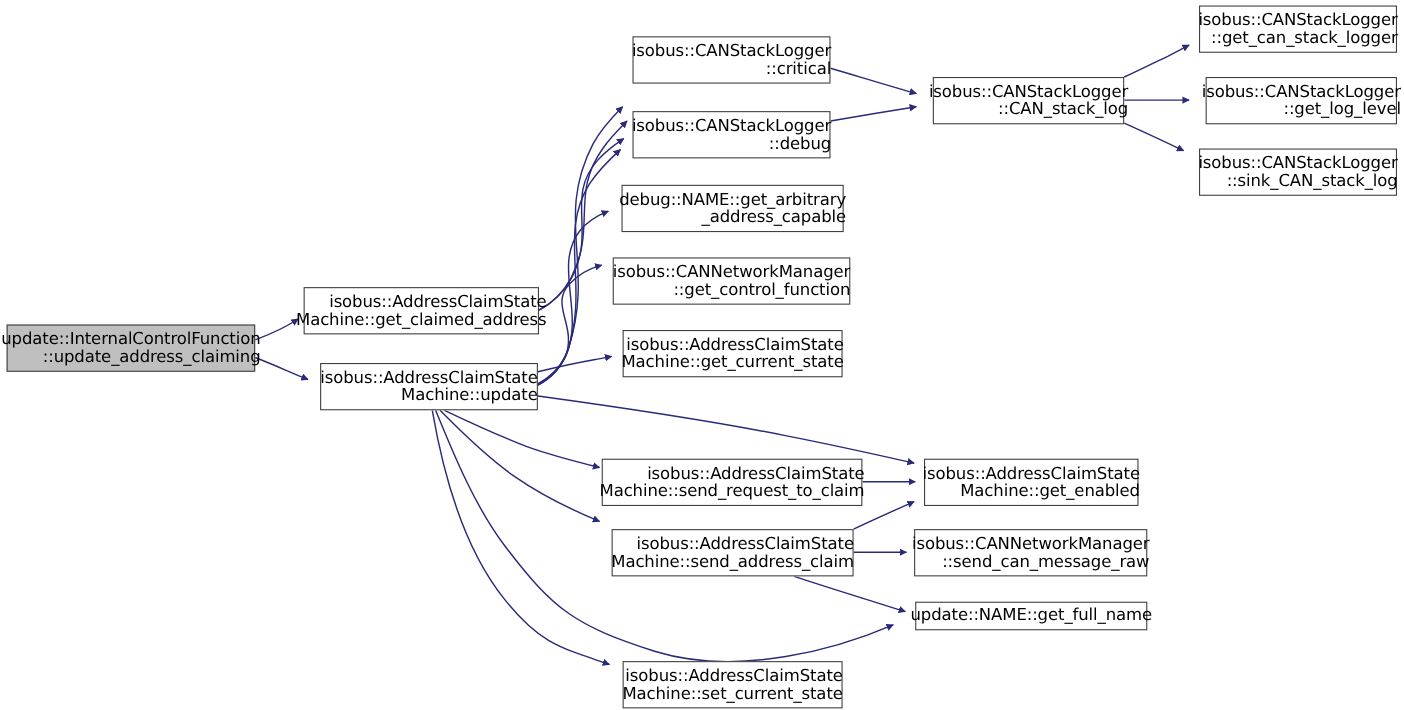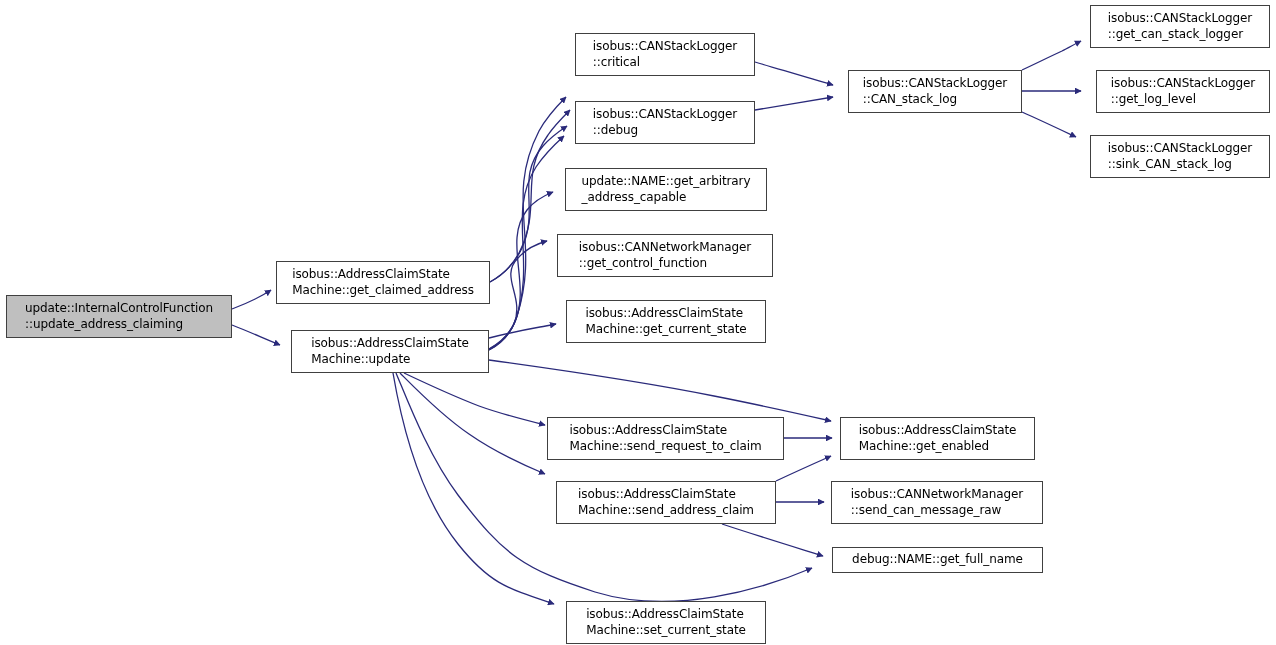--- a/index.html
+++ b/index.html
@@ -25,22 +25,22 @@
   }
   .node {
     position: absolute;
     box-sizing: border-box;
     border: 1px solid #404040;
     background: #ffffff;
     color: #000000;
     display: flex;
     align-items: center;
     justify-content: center;
-    text-align: left;
-    font-size: 12px;
+    text-align: right;
+    font-size: 15px;
     line-height: 15.6px;
     letter-spacing: -0.1px;
     white-space: pre-line;
     padding: 0 0;
   }
   .node.highlight {
     background: #bfbfbf;
   }
   .node-label {
     display: block;
@@ -89,21 +89,21 @@
       <div class="node highlight" style="left: 6px; top: 295px; width: 226px; height: 43px;"><span class="node-label">update::InternalControlFunction
 ::update_address_claiming</span></div>
       <div class="node" style="left: 276px; top: 261px; width: 214px; height: 43px;"><span class="node-label">isobus::AddressClaimState
 Machine::get_claimed_address</span></div>
       <div class="node" style="left: 291px; top: 330px; width: 198px; height: 43px;"><span class="node-label">isobus::AddressClaimState
 Machine::update</span></div>
       <div class="node" style="left: 575px; top: 33px; width: 180px; height: 43px;"><span class="node-label">isobus::CANStackLogger
 ::critical</span></div>
       <div class="node" style="left: 575px; top: 101px; width: 180px; height: 43px;"><span class="node-label">isobus::CANStackLogger
 ::debug</span></div>
-      <div class="node" style="left: 565px; top: 168px; width: 202px; height: 43px;"><span class="node-label">update::NAME::get_arbitrary
+      <div class="node" style="left: 565px; top: 168px; width: 202px; height: 43px;"><span class="node-label">debug::NAME::get_arbitrary
 _address_capable</span></div>
       <div class="node" style="left: 557px; top: 234px; width: 216px; height: 43px;"><span class="node-label">isobus::CANNetworkManager
 ::get_control_function</span></div>
       <div class="node" style="left: 566px; top: 300px; width: 200px; height: 43px;"><span class="node-label">isobus::AddressClaimState
 Machine::get_current_state</span></div>
       <div class="node" style="left: 848px; top: 70px; width: 174px; height: 43px;"><span class="node-label">isobus::CANStackLogger
 ::CAN_stack_log</span></div>
       <div class="node" style="left: 1090px; top: 5px; width: 180px; height: 43px;"><span class="node-label">isobus::CANStackLogger
 ::get_can_stack_logger</span></div>
       <div class="node" style="left: 1096px; top: 70px; width: 174px; height: 43px;"><span class="node-label">isobus::CANStackLogger
@@ -111,18 +111,18 @@
       <div class="node" style="left: 1090px; top: 135px; width: 180px; height: 43px;"><span class="node-label">isobus::CANStackLogger
 ::sink_CAN_stack_log</span></div>
       <div class="node" style="left: 547px; top: 417px; width: 237px; height: 43px;"><span class="node-label">isobus::AddressClaimState
 Machine::send_request_to_claim</span></div>
       <div class="node" style="left: 840px; top: 417px; width: 195px; height: 43px;"><span class="node-label">isobus::AddressClaimState
 Machine::get_enabled</span></div>
       <div class="node" style="left: 556px; top: 481px; width: 220px; height: 43px;"><span class="node-label">isobus::AddressClaimState
 Machine::send_address_claim</span></div>
       <div class="node" style="left: 831px; top: 481px; width: 212px; height: 43px;"><span class="node-label">isobus::CANNetworkManager
 ::send_can_message_raw</span></div>
-      <div class="node" style="left: 832px; top: 547px; width: 211px; height: 26px;"><span class="node-label">debug::NAME::get_full_name</span></div>
+      <div class="node" style="left: 832px; top: 547px; width: 211px; height: 26px;"><span class="node-label">update::NAME::get_full_name</span></div>
       <div class="node" style="left: 566px; top: 601px; width: 200px; height: 43px;"><span class="node-label">isobus::AddressClaimState
 Machine::set_current_state</span></div>
     </div>
 
 </div>
 
 </body></html>

